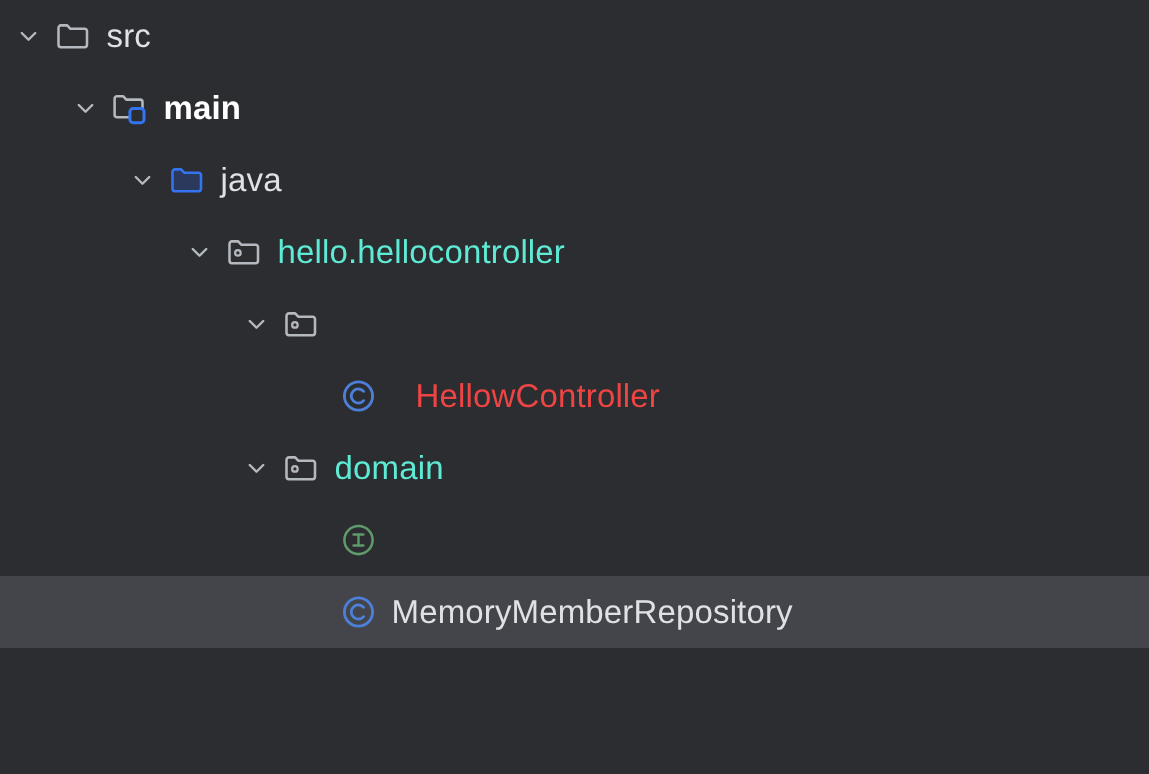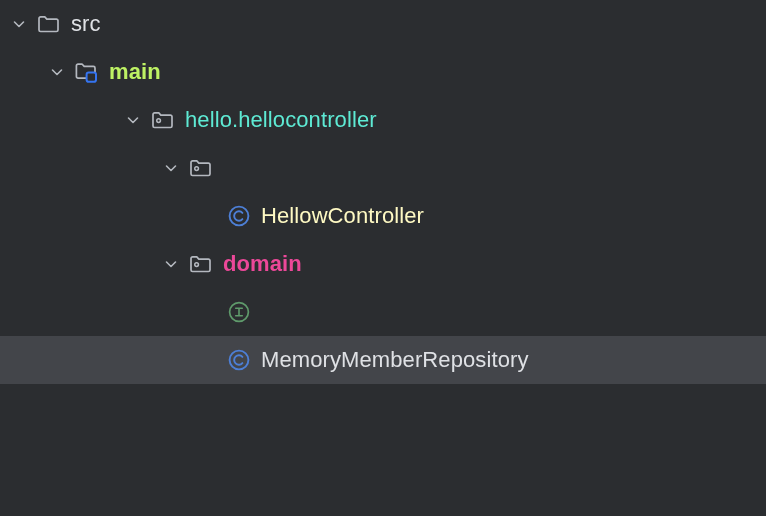--- a/index.html
+++ b/index.html
@@ -87,21 +87,35 @@
         <svg width="16" height="16" viewBox="0 0 16 16" fill="none">
           <path d="M3.5 6 L8 10.5 L12.5 6" stroke="#b4b8bf" stroke-width="1.6" stroke-linecap="round" stroke-linejoin="round"></path>
         </svg>
       </span>
       <span class="node-icon">
         <svg width="26" height="26" viewBox="0 0 26 26" fill="none">
           <path d="M2.4 6.8a1.6 1.6 0 0 1 1.6-1.6h4.2l2 2.2h9.2a1.6 1.6 0 0 1 1.6 1.6v8.6a1.6 1.6 0 0 1-1.6 1.6H4a1.6 1.6 0 0 1-1.6-1.6z" stroke="#b4b8bf" stroke-width="1.7" stroke-linejoin="round" fill="none"></path>
           <rect x="12.6" y="13.4" width="9.4" height="9.4" rx="2.1" fill="#2b2d30" stroke="#3574f0" stroke-width="2"></rect>
         </svg>
       </span>
-      <span class="node-label bold" style="color: #bef264;">main</span>
+      <span class="node-label bold" style="color: #ffffff;">main</span>
+    </div>
+    <div class="tree-row">
+      <div class="indent" style="width: 82px;"></div>
+      <span class="chevron">
+        <svg width="16" height="16" viewBox="0 0 16 16" fill="none">
+          <path d="M3.5 6 L8 10.5 L12.5 6" stroke="#b4b8bf" stroke-width="1.6" stroke-linecap="round" stroke-linejoin="round"></path>
+        </svg>
+      </span>
+      <span class="node-icon">
+        <svg width="26" height="26" viewBox="0 0 26 26" fill="none">
+          <path d="M3 7.5a1.6 1.6 0 0 1 1.6-1.6h4.2l2 2.2h9.6a1.6 1.6 0 0 1 1.6 1.6v9.2a1.6 1.6 0 0 1-1.6 1.6H4.6A1.6 1.6 0 0 1 3 18.9z" fill="#2b3a5c" stroke="#3574f0" stroke-width="1.7" stroke-linejoin="round"></path>
+        </svg>
+      </span>
+      <span class="node-label" style="color: rgb(223, 225, 229);">java</span>
     </div>
     <div class="tree-row">
       <div class="indent" style="width: 120px;"></div>
       <span class="chevron">
         <svg width="16" height="16" viewBox="0 0 16 16" fill="none">
           <path d="M3.5 6 L8 10.5 L12.5 6" stroke="#b4b8bf" stroke-width="1.6" stroke-linecap="round" stroke-linejoin="round"></path>
         </svg>
       </span>
       <span class="node-icon">
         <svg width="26" height="26" viewBox="0 0 26 26" fill="none">
@@ -131,36 +145,36 @@
         <svg width="16" height="16" viewBox="0 0 16 16" fill="none">
           <path d="M3.5 6 L8 10.5 L12.5 6" stroke="#b4b8bf" stroke-width="1.6" stroke-linecap="round" stroke-linejoin="round"></path>
         </svg>
       </span>
       <span class="node-icon">
         <svg width="26" height="26" viewBox="0 0 26 26" fill="none">
           <circle cx="13" cy="13" r="9.4" stroke="#4d7fd6" stroke-width="1.9" fill="none"></circle>
           <path d="M16.4 9.9a4.7 4.7 0 1 0 0 6.2" stroke="#4d7fd6" stroke-width="1.9" stroke-linecap="round" fill="none"></path>
         </svg>
       </span>
-      <span class="node-label" style="color: #fef9c3;">HellowController</span>
+      <span class="node-label" style="color: #ef4444; margin-left: 16px;">HellowController</span>
     </div>
     <div class="tree-row">
       <div class="indent" style="width: 158px;"></div>
       <span class="chevron">
         <svg width="16" height="16" viewBox="0 0 16 16" fill="none">
           <path d="M3.5 6 L8 10.5 L12.5 6" stroke="#b4b8bf" stroke-width="1.6" stroke-linecap="round" stroke-linejoin="round"></path>
         </svg>
       </span>
       <span class="node-icon">
         <svg width="26" height="26" viewBox="0 0 26 26" fill="none">
           <path d="M3 7.5a1.6 1.6 0 0 1 1.6-1.6h4.2l2 2.2h9.6a1.6 1.6 0 0 1 1.6 1.6v9.2a1.6 1.6 0 0 1-1.6 1.6H4.6A1.6 1.6 0 0 1 3 18.9z" stroke="#b4b8bf" stroke-width="1.7" stroke-linejoin="round" fill="none"></path>
           <circle cx="8.6" cy="13.6" r="1.85" stroke="#b4b8bf" stroke-width="1.5" fill="none"></circle>
         </svg>
       </span>
-      <span class="node-label" style="color: #ec4899; font-weight: bold;">domain</span>
+      <span class="node-label" style="color: #5eead4;">domain</span>
     </div>
     <div class="tree-row">
       <div class="indent" style="width: 196px;"></div>
       <span class="chevron empty">
         <svg width="16" height="16" viewBox="0 0 16 16" fill="none">
           <path d="M3.5 6 L8 10.5 L12.5 6" stroke="#b4b8bf" stroke-width="1.6" stroke-linecap="round" stroke-linejoin="round"></path>
         </svg>
       </span>
       <span class="node-icon">
         <svg width="26" height="26" viewBox="0 0 26 26" fill="none">

